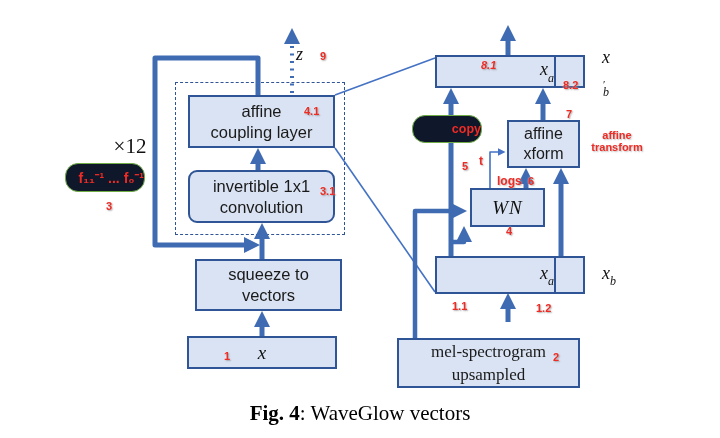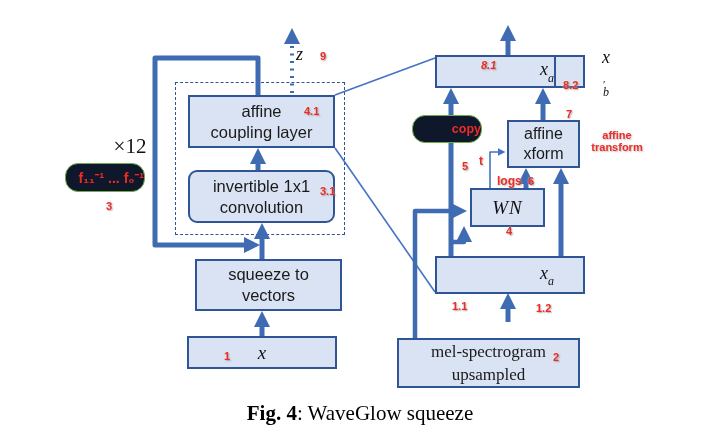--- a/index.html
+++ b/index.html
@@ -147,24 +147,27 @@
 
   <div class="box" style="left:470px;top:188px;width:75px;height:39px;">
     <span class="math" style="font-size:19px;letter-spacing:1px;">WN</span>
   </div>
   <span class="badge" style="left:506px;top:226px;">4</span>
 
   <div class="splitbox" style="left:435px;top:256px;width:150px;height:38px;">
     <div class="cell" style="flex:0 0 71px;">
       <span class="math"><span>x</span><sub>a</sub></span>
     </div>
+    <div class="cell">
+      <span class="math"><span>x</span><sub>b</sub></span>
+    </div>
   </div>
   <span class="badge" style="left:452px;top:301px;text-align:right;">1.1</span>
   <span class="badge" style="left:536px;top:303px;">1.2</span>
 
   <div class="box serifbox" style="left:397px;top:338px;width:183px;height:50px;border-width:2.5px;">
     <span>mel-spectrogram</span>
     <span>upsampled</span>
   </div>
   <span class="badge" style="left:553px;top:352px;">2</span>
 
-  <div id="caption"><span class="b">Fig. 4</span><span>: WaveGlow squeeze</span></div>
+  <div id="caption"><span class="b">Fig. 4</span><span>: WaveGlow vectors</span></div>
 </div>
 
 </body></html>

